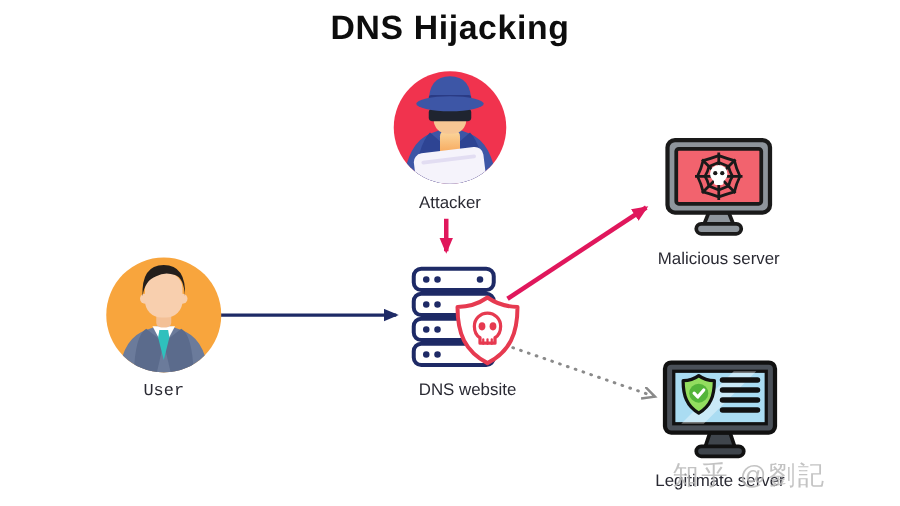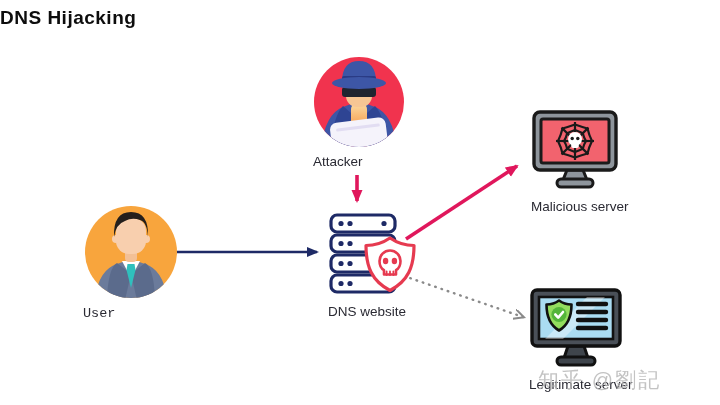--- a/index.html
+++ b/index.html
@@ -1,24 +1,24 @@
 <!DOCTYPE html>
 <html><head>
 <meta charset="utf-8">
 <style>
   html,body{margin:0;padding:0;background:#fff;}
   .canvas{
     position:relative;width:720px;height:405px;background:#ffffff;
     font-family:"Liberation Sans",sans-serif;overflow:hidden;
   }
   .title{
-    position:absolute;left:0;top:7px;width:720px;
-    font-size:19px;font-weight:bold;color:#0d0d0d;letter-spacing:0.5px;
+    position:absolute;left:0;top:7px;width:720px;text-align:center;
+    font-size:27px;font-weight:bold;color:#0d0d0d;letter-spacing:0.5px;
   }
-  .node{position:absolute;display:flex;flex-direction:column;align-items:flex-start;}
+  .node{position:absolute;display:flex;flex-direction:column;align-items:center;}
   .node .label{
     font-size:13.5px;color:#2a2a33;margin-top:6px;white-space:nowrap;text-align:center;
   }
   #arrow-layer{position:absolute;left:0;top:0;width:720px;height:405px;z-index:1;}
   .node{z-index:2;}
   .watermark{
     position:absolute;left:538px;top:366px;z-index:5;
     font-size:21px;color:rgba(185,185,185,0.85);white-space:nowrap;letter-spacing:2px;
   }
 </style>

